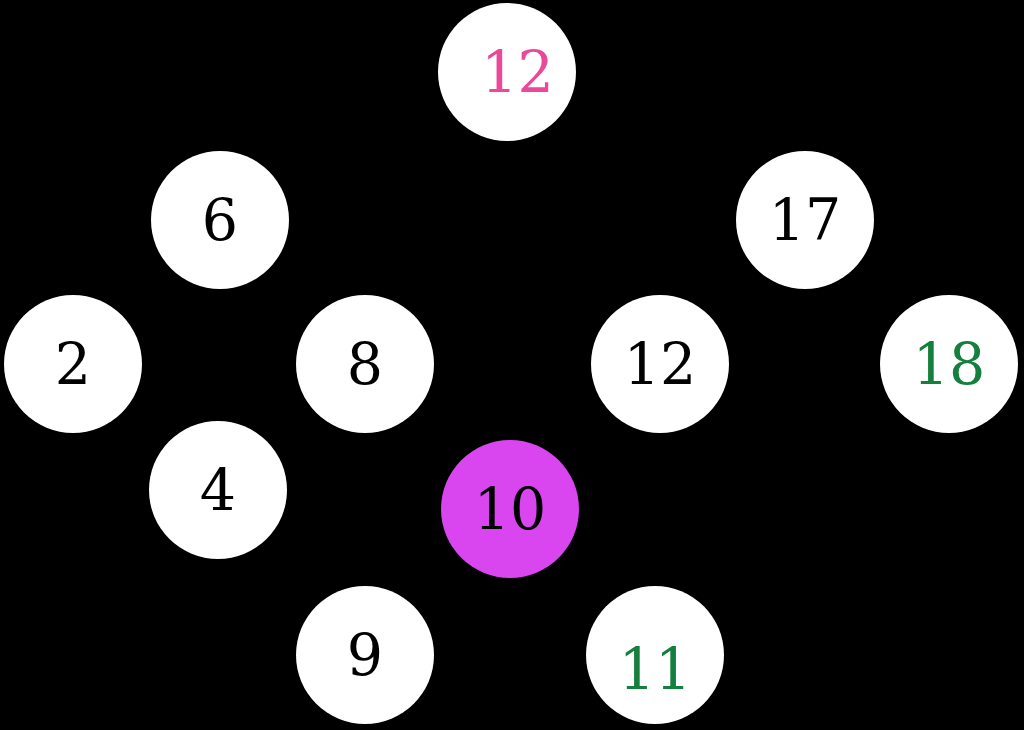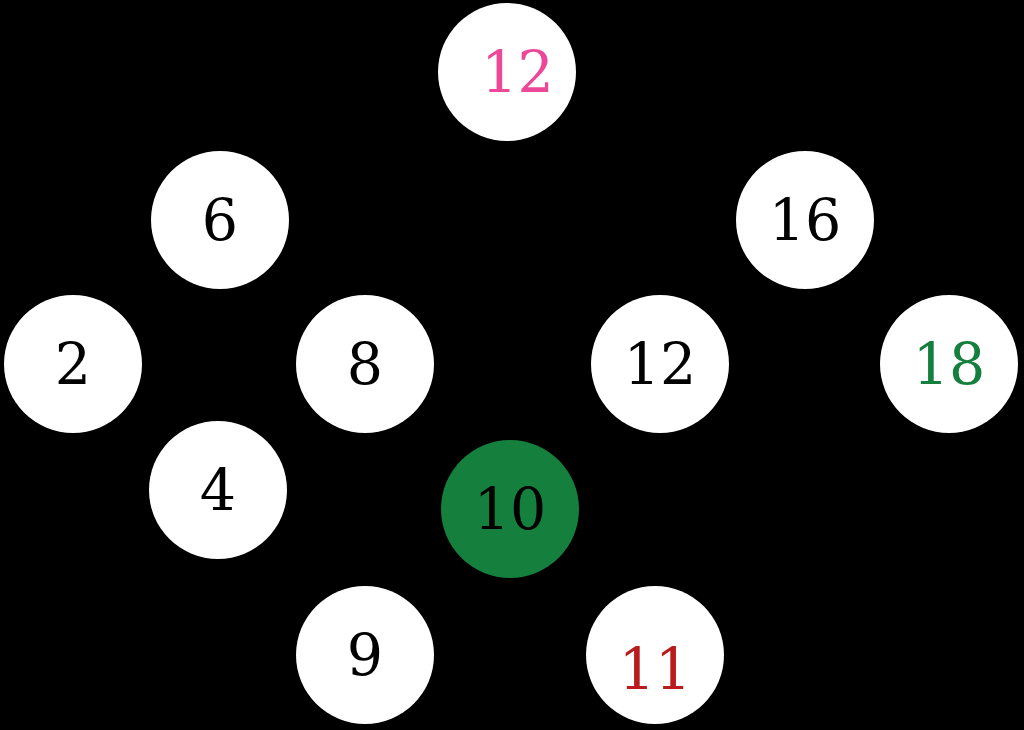--- a/index.html
+++ b/index.html
@@ -62,40 +62,40 @@
       <line x1="510" y1="509" x2="655" y2="655" stroke="#000000" stroke-width="2"></line>
     </svg>
   <div id="node-layer">
       <div class="node" style="left: 438px; top: 3px; width: 138px; height: 138px; background: rgb(255, 255, 255);">
         <span class="node-label" style="color: #ec4899; margin-left: 21px;">12</span>
       </div>
       <div class="node" style="left: 151px; top: 151px; width: 138px; height: 138px; background: rgb(255, 255, 255);">
         <span class="node-label" style="color: rgb(0, 0, 0);">6</span>
       </div>
       <div class="node" style="left: 736px; top: 151px; width: 138px; height: 138px; background: rgb(255, 255, 255);">
-        <span class="node-label" style="color: rgb(0, 0, 0);">16</span>
+        <span class="node-label" style="color: rgb(0, 0, 0);">17</span>
       </div>
       <div class="node" style="left: 4px; top: 295px; width: 138px; height: 138px; background: rgb(255, 255, 255);">
         <span class="node-label" style="color: rgb(0, 0, 0);">2</span>
       </div>
       <div class="node" style="left: 296px; top: 295px; width: 138px; height: 138px; background: rgb(255, 255, 255);">
         <span class="node-label" style="color: rgb(0, 0, 0);">8</span>
       </div>
       <div class="node" style="left: 591px; top: 295px; width: 138px; height: 138px; background: rgb(255, 255, 255);">
         <span class="node-label" style="color: rgb(0, 0, 0);">12</span>
       </div>
       <div class="node" style="left: 880px; top: 295px; width: 138px; height: 138px; background: rgb(255, 255, 255);">
         <span class="node-label" style="color: #15803d;">18</span>
       </div>
       <div class="node" style="left: 149px; top: 421px; width: 138px; height: 138px; background: rgb(255, 255, 255);">
         <span class="node-label" style="color: rgb(0, 0, 0);">4</span>
       </div>
-      <div class="node" style="left: 441px; top: 440px; width: 138px; height: 138px; background: #15803d; justify-content: center;">
+      <div class="node" style="left: 441px; top: 440px; width: 138px; height: 138px; background: #d946ef; justify-content: center;">
         <span class="node-label" style="color: rgb(0, 0, 0);">10</span>
       </div>
       <div class="node" style="left: 296px; top: 586px; width: 138px; height: 138px; background: rgb(255, 255, 255);">
         <span class="node-label" style="color: rgb(0, 0, 0);">9</span>
       </div>
       <div class="node" style="left: 586px; top: 586px; width: 138px; height: 138px; background: rgb(255, 255, 255);">
-        <span class="node-label" style="color: #b91c1c; margin-top: 28px;">11</span>
+        <span class="node-label" style="color: #15803d; margin-top: 28px;">11</span>
       </div>
     </div>
 </div>
 
 </body></html>

